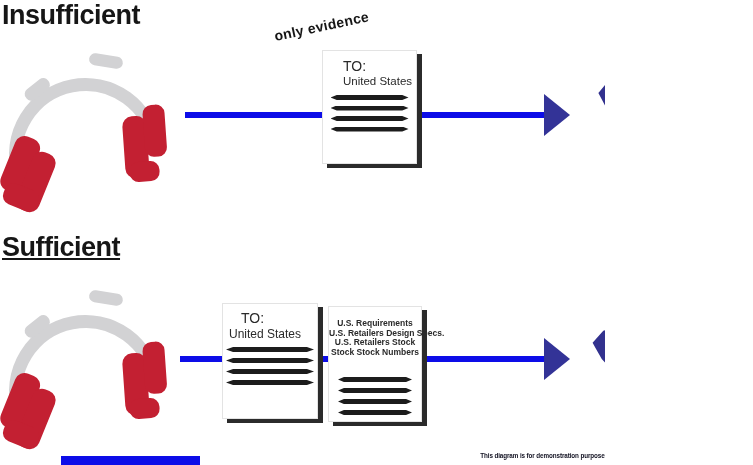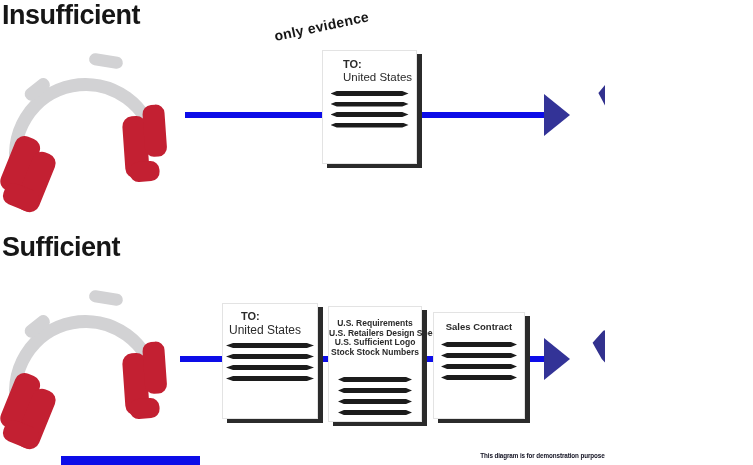--- a/index.html
+++ b/index.html
@@ -33,21 +33,21 @@
     transform:rotate(-12deg); transform-origin:left bottom;
     color:var(--title,#161616); letter-spacing:0.3px;
   }
 
   .doc {
     position:absolute; background:#ffffff; z-index:2;
     border:1px solid #e3e3e3;
     box-shadow:5px 4px 0 0 var(--doc-shadow,#2b2b2b);
     box-sizing:border-box;
   }
-  .doc .to-label   { font-size:11px; font-weight:700; color:#2a2a2a; }
+  .doc .to-label   { font-size:14px; font-weight:400; color:#2a2a2a; }
   .doc .recipient  { font-size:12px; font-weight:400; color:#2a2a2a; }
   .tline {
     height:5px; background:var(--ink,#1c1c1c);
     clip-path:polygon(0 50%, 8% 0, 92% 0, 100% 50%, 92% 100%, 8% 100%);
   }
   #doc-top .to-label   { margin:7px 0 0 20px; }
   #doc-top .recipient  { margin:1px 0 0 20px; font-size:11.5px; }
   #doc-top .tline      { width:78px; margin:5.5px auto 0 auto; }
   #doc-top .tlines     { margin-top:8px; }
 
@@ -126,21 +126,21 @@
       </div>
     </div>
 
     <svg class="usa-map" style="left:594px; top:57px;" width="158" height="122" viewBox="0 0 108 88" preserveAspectRatio="none">
       <path style="fill:var(--map-fill,#32318e)" d="M 3,26 L 10,17 L 22,13 L 38,11 L 52,10 L 60,12 L 63,16 L 67,13 L 70,22 L 73,27 L 76,16 L 80,21 L 84,12 L 88,14 L 92,8 L 97,2 L 101,6 L 99,13 L 103,10 L 102,16 L 97,22 L 94,25 L 91,31 L 89,38 L 90,45 L 93,52 L 95,58 L 101,68 L 105,78 L 103,84 L 98,80 L 93,68 L 88,60 L 80,57 L 72,58 L 66,62 L 60,60 L 56,64 L 50,61 L 48,70 L 50,80 L 45,86 L 40,76 L 36,66 L 30,58 L 22,50 L 14,44 L 9,38 L 5,30 Z"></path>
     </svg>
   </div>
 
   <div class="section" id="sec-sufficient">
 
-    <div class="sec-title" style="top:2px;">Sufficient</div>
+    <div class="sec-title" style="top:2px;text-decoration:underline;">Sufficient</div>
 
     <svg class="hp" style="left:3px; top:40px;" width="170" height="182" viewBox="0 0 170 182">
       <path d="M 15,140 A 70,70 0 1 1 152,113" fill="none" style="stroke:var(--headphone-band,#d2d2d4)" stroke-width="13"></path>
       <rect x="20" y="50" width="28" height="13" rx="6" transform="rotate(-38 34 56)" style="fill:var(--headphone-band,#d2d2d4)"></rect>
       <rect x="86" y="22" width="34" height="12" rx="6" transform="rotate(9 103 28)" style="fill:var(--headphone-band,#d2d2d4)"></rect>
       <g style="fill:var(--headphone-cups,#c32032)">
         <g transform="translate(16,100) rotate(22)">
           <rect x="0" y="0" width="26" height="58" rx="10"></rect>
           <rect x="22" y="8" width="24" height="62" rx="10"></rect>
           <rect x="8" y="48" width="36" height="22" rx="9"></rect>
@@ -164,40 +164,31 @@
         <div class="tline"></div>
         <div class="tline"></div>
         <div class="tline"></div>
       </div>
     </div>
 
     <div class="doc" id="doc-reqs" style="left:328px; top:76px; width:94px; height:116px;">
       <div class="req-block">
         <div class="req-line">U.S. Requirements</div>
         <div class="req-line">U.S. Retailers Design Specs.</div>
-        <div class="req-line">U.S. Sufficient Logo</div>
+        <div class="req-line">U.S. Retailers Stock</div>
         <div class="req-line">Stock Stock Numbers</div>
       </div>
       <div class="tlines">
         <div class="tline"></div>
         <div class="tline"></div>
         <div class="tline"></div>
         <div class="tline"></div>
       </div>
     </div>
 
-    <div class="doc" id="doc-contract" style="left:433px; top:82px; width:92px; height:107px;">
-      <div class="doc-title">Sales Contract</div>
-      <div class="tlines">
-        <div class="tline"></div>
-        <div class="tline"></div>
-        <div class="tline"></div>
-        <div class="tline"></div>
-      </div>
-    </div>
 
     <svg class="usa-map" style="left:588px; top:78px;" width="165" height="118" viewBox="0 0 108 88" preserveAspectRatio="none">
       <path style="fill:var(--map-fill,#32318e)" d="M 3,26 L 10,17 L 22,13 L 38,11 L 52,10 L 60,12 L 63,16 L 67,13 L 70,22 L 73,27 L 76,16 L 80,21 L 84,12 L 88,14 L 92,8 L 97,2 L 101,6 L 99,13 L 103,10 L 102,16 L 97,22 L 94,25 L 91,31 L 89,38 L 90,45 L 93,52 L 95,58 L 101,68 L 105,78 L 103,84 L 98,80 L 93,68 L 88,60 L 80,57 L 72,58 L 66,62 L 60,60 L 56,64 L 50,61 L 48,70 L 50,80 L 45,86 L 40,76 L 36,66 L 30,58 L 22,50 L 14,44 L 9,38 L 5,30 Z"></path>
     </svg>
 
     <div class="footnote">This diagram is for demonstration purposes only, and may not resemble all needed materials.</div>
 
     <div class="blue-bar"></div>
   </div>
 </div>

